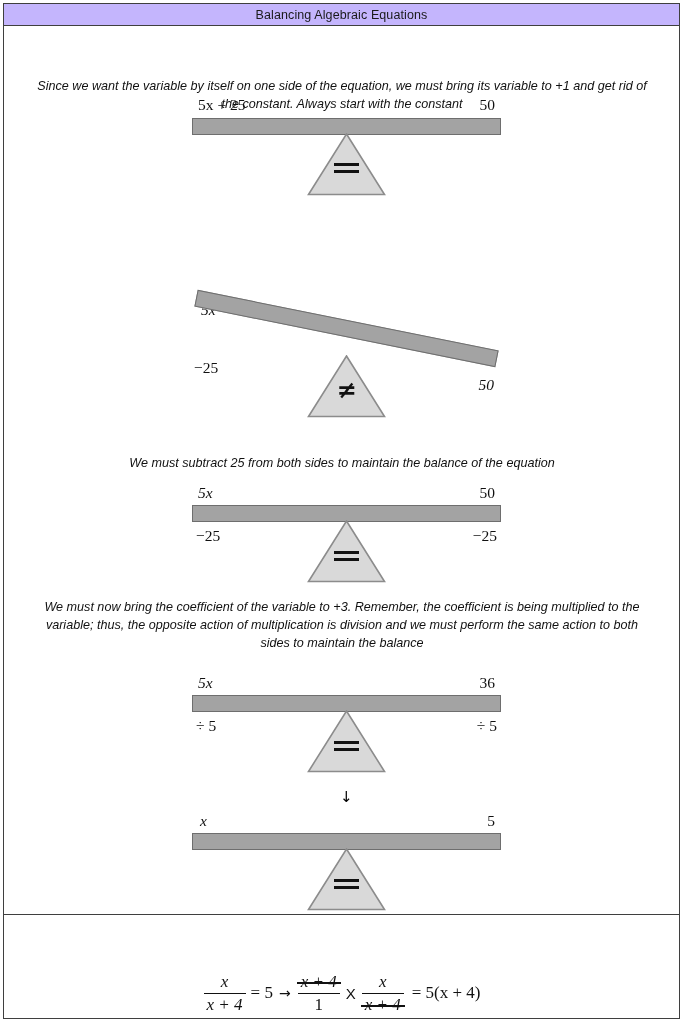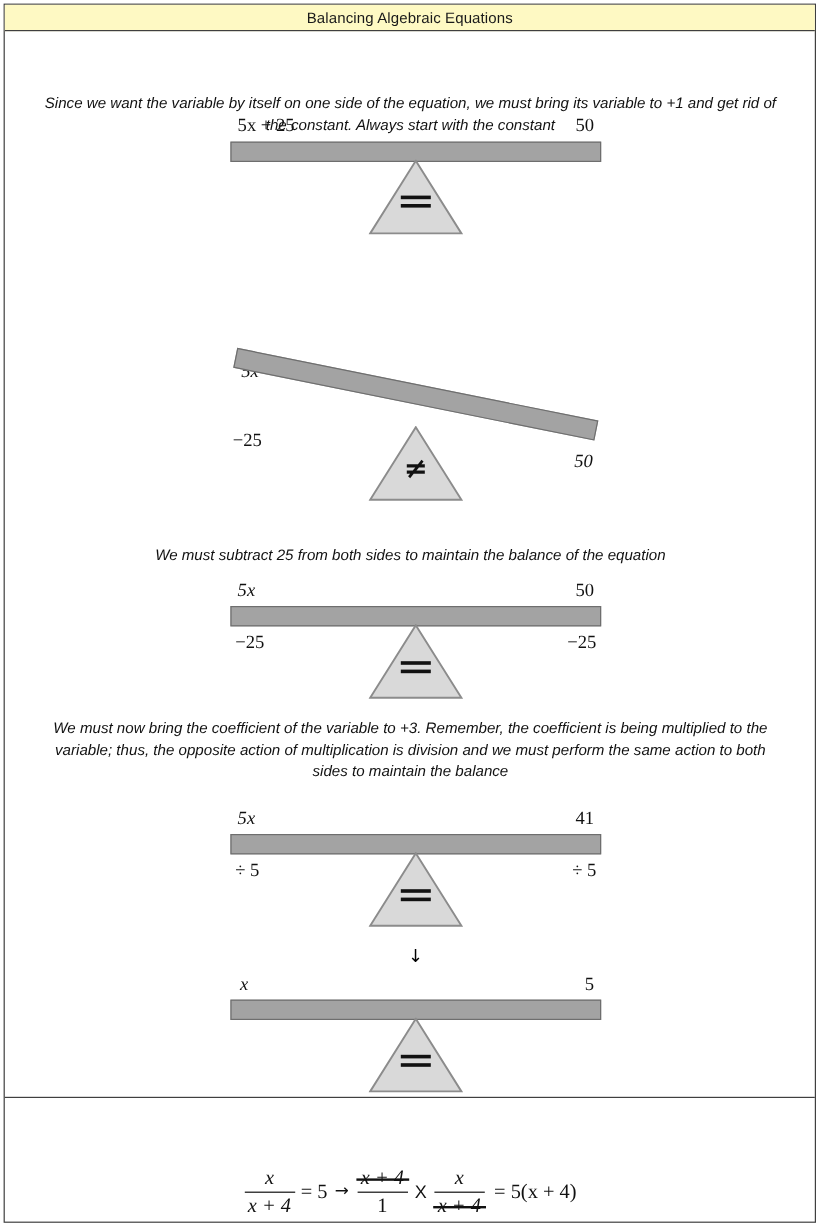--- a/index.html
+++ b/index.html
@@ -27,21 +27,21 @@
     background: #ffffff;
   }
 
   
   .titlebar {
     position: absolute;
     left: 0px;
     top: 0px;
     width: 675px;
     height: 22px;
-    background: #fef9c3;
+    background: #c4b5fd;
     border-bottom: 1px solid #3f3f3f;
     box-sizing: border-box;
     display: flex;
     align-items: center;
     justify-content: center;
   }
   .titlebar .title-text {
     font-size: 12.5px;
     font-weight: 400;
     letter-spacing: 0.1px;
@@ -251,21 +251,21 @@
           <rect x="27" y="31" width="25" height="3" fill="#111111"></rect>
           <rect x="27" y="38" width="25" height="3" fill="#111111"></rect>
         </svg>
       </div>
     </div>
 
     <div class="para p4">We must now bring the coefficient of the variable to +3.  Remember, the coefficient is being multiplied to the variable; thus, the opposite action of multiplication is division and we must perform the same action to both sides to maintain the balance</div>
 
     <div class="scale" style="top:648px;height:125px;">
       <div class="lbl left" style="left:194px; top:0px; font-style:italic;">5x</div>
-      <div class="lbl right" style="left:360px; top:0px; width:131px; text-align:right;">41</div>
+      <div class="lbl right" style="left:360px; top:0px; width:131px; text-align:right;">36</div>
       <div class="beam" style="top:21px;"></div>
       <div class="lbl left" style="left:192px; top:43px;">÷ 5</div>
       <div class="lbl right" style="left:360px; top:43px; width:133px; text-align:right;">÷ 5</div>
       <div class="tri" style="top:36px;">
         <svg viewBox="0 0 79 63" xmlns="http://www.w3.org/2000/svg">
           <polygon points="39.5,1 77.5,61.5 1.5,61.5" fill="#d9d9d9" stroke="#8c8c8c" stroke-width="1.6"></polygon>
           <rect x="27" y="31" width="25" height="3" fill="#111111"></rect>
           <rect x="27" y="38" width="25" height="3" fill="#111111"></rect>
         </svg>
       </div>

